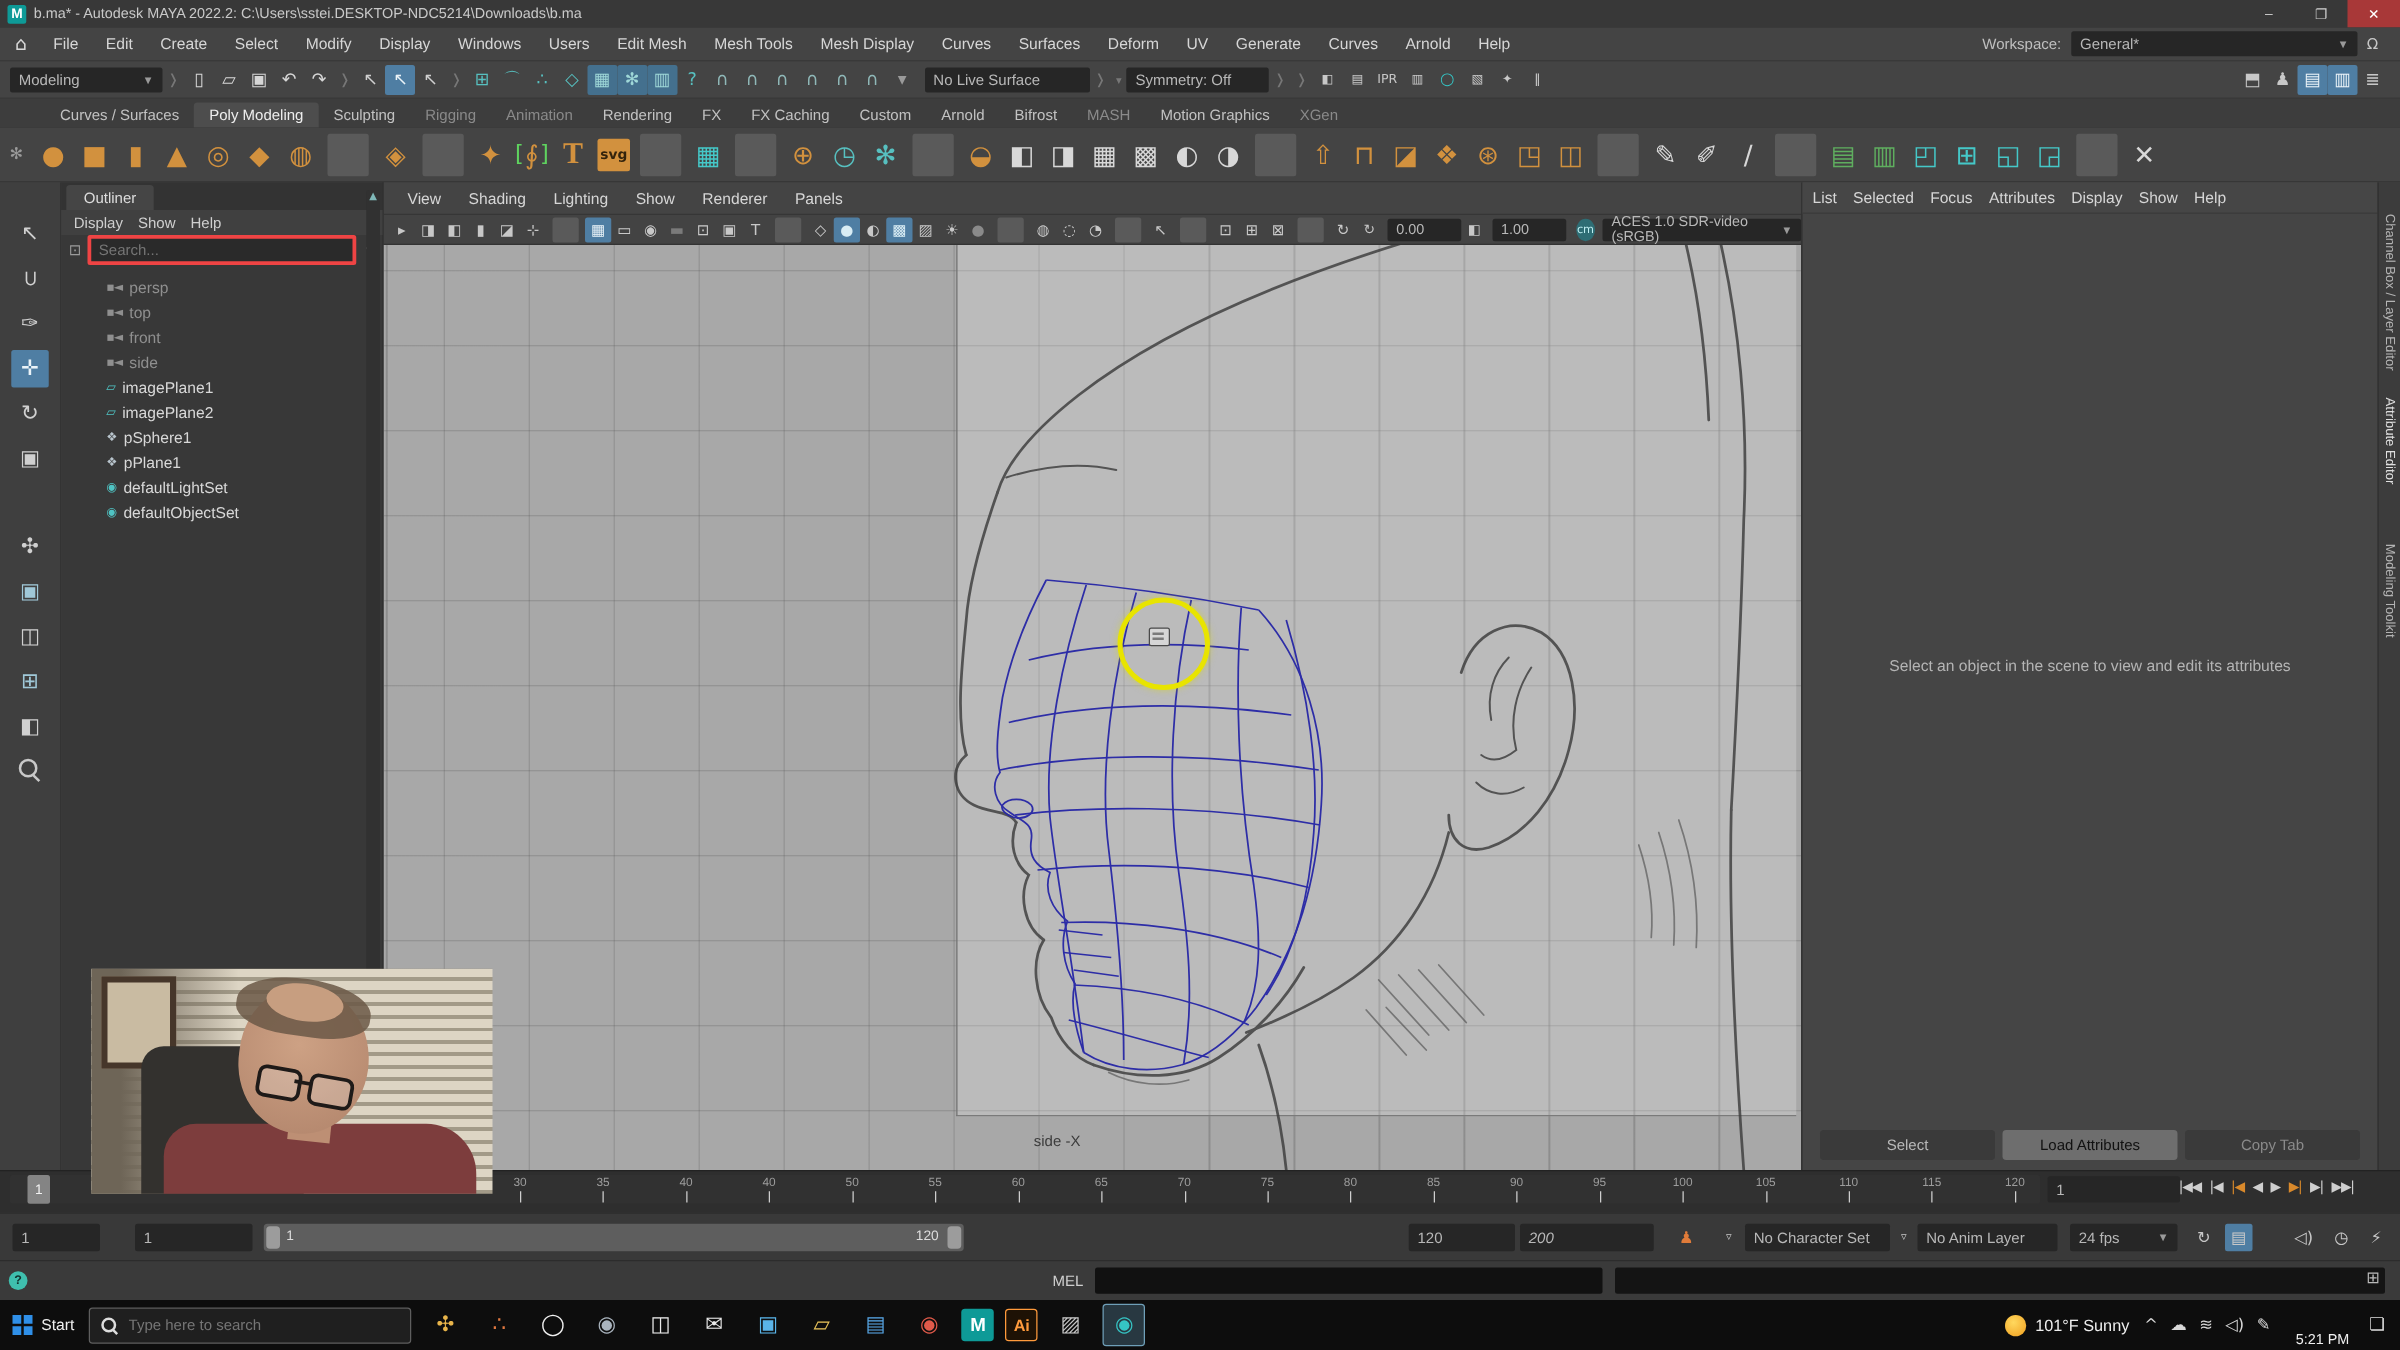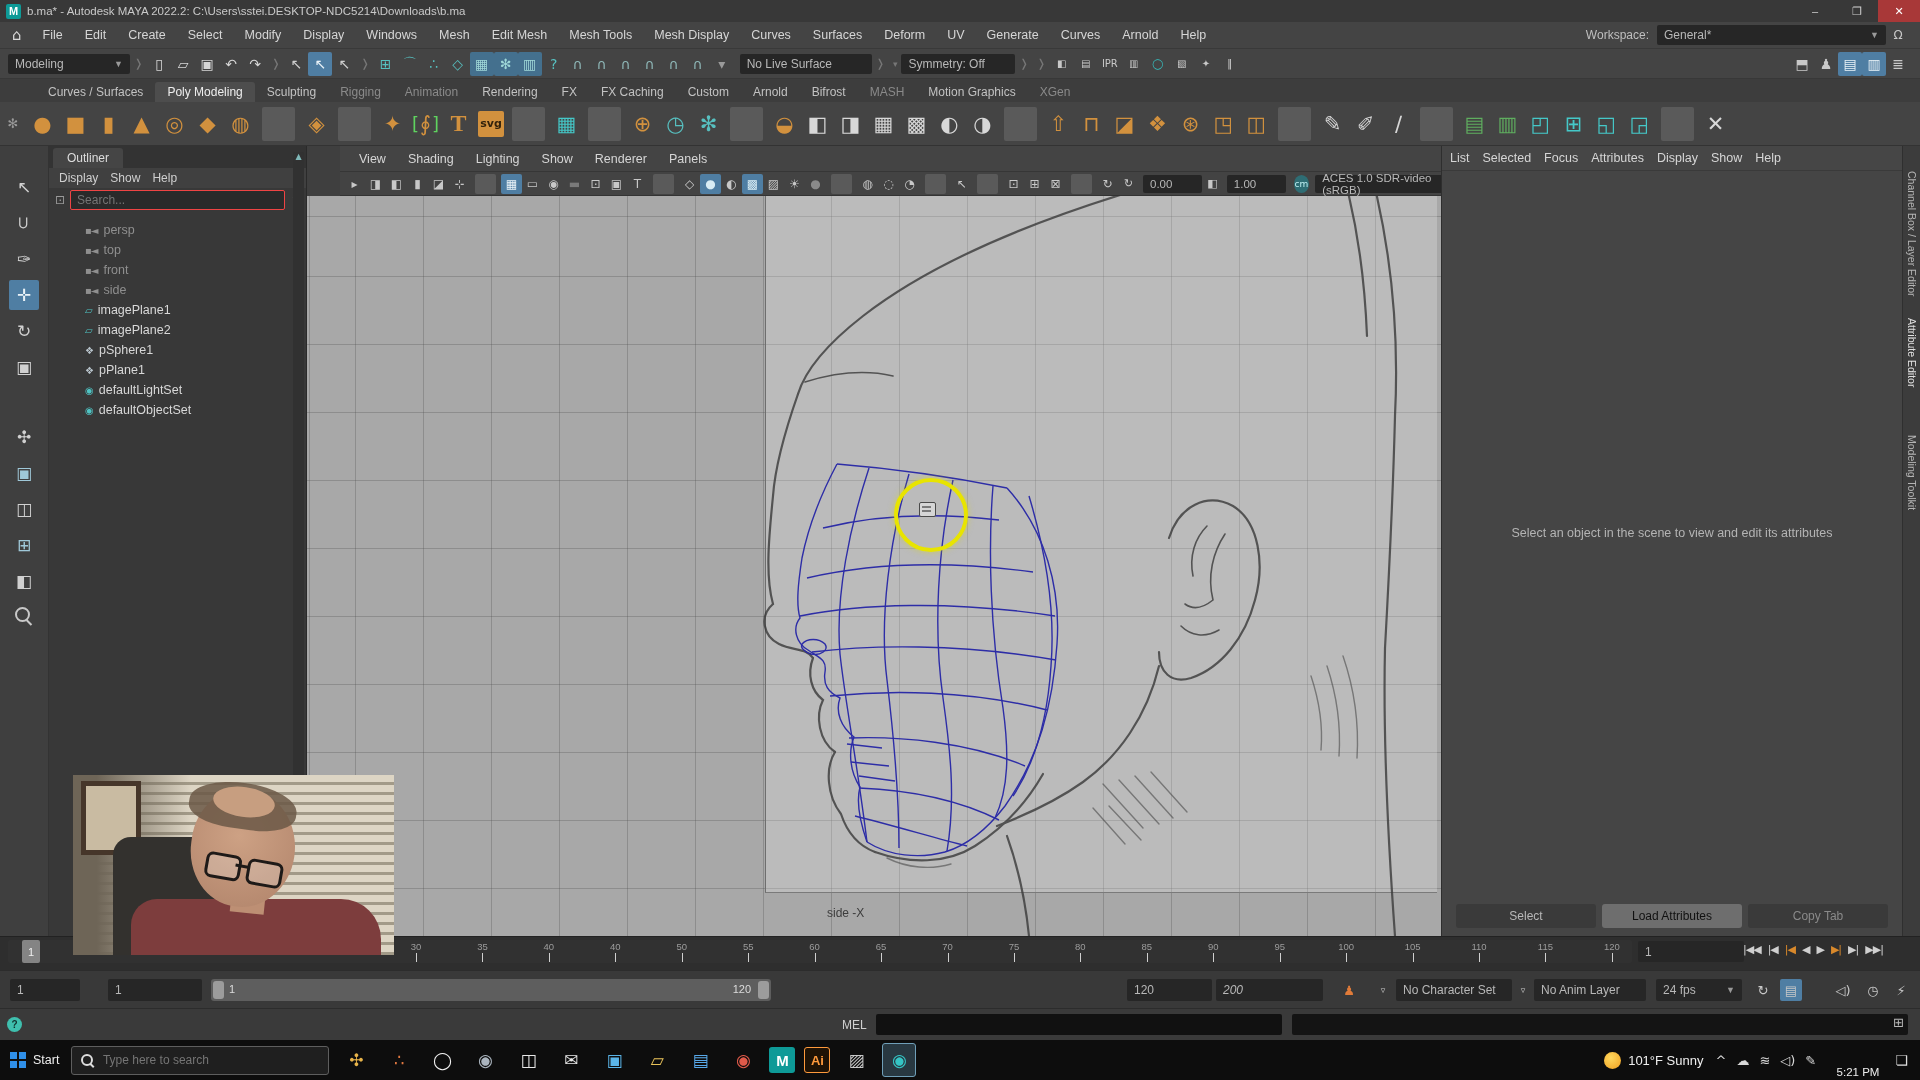--- a/index.html
+++ b/index.html
@@ -65,30 +65,30 @@
   .toolbox .icon.magnifier::after{content:"";width:2px;height:7px;background:#c8c8c8;position:absolute;left:19px;top:17px;transform:rotate(-45deg);}
   .rot90{transform:rotate(90deg);}
 
   .outliner{left:49px;top:0;width:258px;height:790px;background:#383838;border-right:1px solid #2a2a2a;box-sizing:border-box;}
   .ol-tabrow{height:22px;background:#333;display:flex;align-items:flex-end;}
   .ol-tab{background:#454545;color:#ddd;font-size:12px;padding:3px 14px;border-radius:3px 3px 0 0;margin-left:4px;}
   .ol-menus{height:20px;display:flex;align-items:center;padding-left:10px;background:#404040;}
   .ol-menus .menu-item{font-size:12px;padding:0 12px 0 0;color:#cfcfcf;}
   .ol-search{height:24px;display:flex;align-items:center;padding:0 6px;}
   .ol-search .sicon{color:#9a9a9a;font-family:"DejaVu Sans",sans-serif;font-size:12px;margin-right:5px;}
-  .osearch{flex:1;background:#2a2a2a;border:1px solid #ef4444;color:#bbb;font-size:12px;height:18px;
+  .osearch{flex:1;background:#2a2a2a;border:3px solid #ef4444;color:#bbb;font-size:12px;height:18px;
     border-radius:2px;padding:0 6px;outline:none;font-family:"Liberation Sans",sans-serif;}
   .ol-list{position:relative;padding-top:8px;}
   .ol-item{height:20px;display:flex;align-items:center;padding-left:36px;font-size:12.5px;color:#d8d8d8;}
   .ol-item .oicon{font-family:"DejaVu Sans",sans-serif;font-size:10px;margin-right:6px;letter-spacing:-1px;}
   .ol-item.dim{color:#8f8f8f;}
   .ol-scroll{position:absolute;right:2px;top:6px;width:11px;height:700px;background:#313131;border-radius:2px;
     color:#7fb8b8;font-size:8px;text-align:center;font-family:"DejaVu Sans",sans-serif;}
 
-  .viewport{left:307px;top:0;width:1134px;height:790px;background:#3f3f3f;padding-left:33px;}
+  .viewport{left:307px;top:0;width:1134px;height:790px;background:#3f3f3f;}
   .vp-menus{height:26px;display:flex;align-items:center;background:#444;border-bottom:1px solid #363636;box-sizing:border-box;padding-left:8px;}
   .vp-menus .menu-item{font-size:12.5px;}
   .vp-icons{height:24px;display:flex;align-items:center;background:#434343;border-bottom:1px solid #333;box-sizing:border-box;padding-left:4px;}
   .vp-icons .icon{width:21px;height:20px;font-size:12px;}
   .vp-field{width:52px;height:18px;font-size:11.5px;margin-left:4px;}
   .aces{width:168px;height:18px;font-size:11.5px;margin-left:6px;}
   .aces-icon{width:18px;height:18px;background:#2e6d74;border-radius:50%;color:#bfeff2;font-size:9px;
     display:flex;align-items:center;justify-content:center;margin-left:8px;font-family:"DejaVu Sans",sans-serif;}
 
   .canvas{position:absolute;left:0;top:50px;width:1134px;height:740px;background-color:#a8a8a8;
@@ -214,21 +214,21 @@
   <span class="home">⌂</span>
   <div class="row">
 
   <span class="menu-item">File</span>
       <span class="menu-item">Edit</span>
       <span class="menu-item">Create</span>
       <span class="menu-item">Select</span>
       <span class="menu-item">Modify</span>
       <span class="menu-item">Display</span>
       <span class="menu-item">Windows</span>
-      <span class="menu-item">Mesh</span>
+      <span class="menu-item">Users</span>
       <span class="menu-item">Edit Mesh</span>
       <span class="menu-item">Mesh Tools</span>
       <span class="menu-item">Mesh Display</span>
       <span class="menu-item">Curves</span>
       <span class="menu-item">Surfaces</span>
       <span class="menu-item">Deform</span>
       <span class="menu-item">UV</span>
       <span class="menu-item">Generate</span>
       <span class="menu-item">Curves</span>
       <span class="menu-item">Arnold</span>

